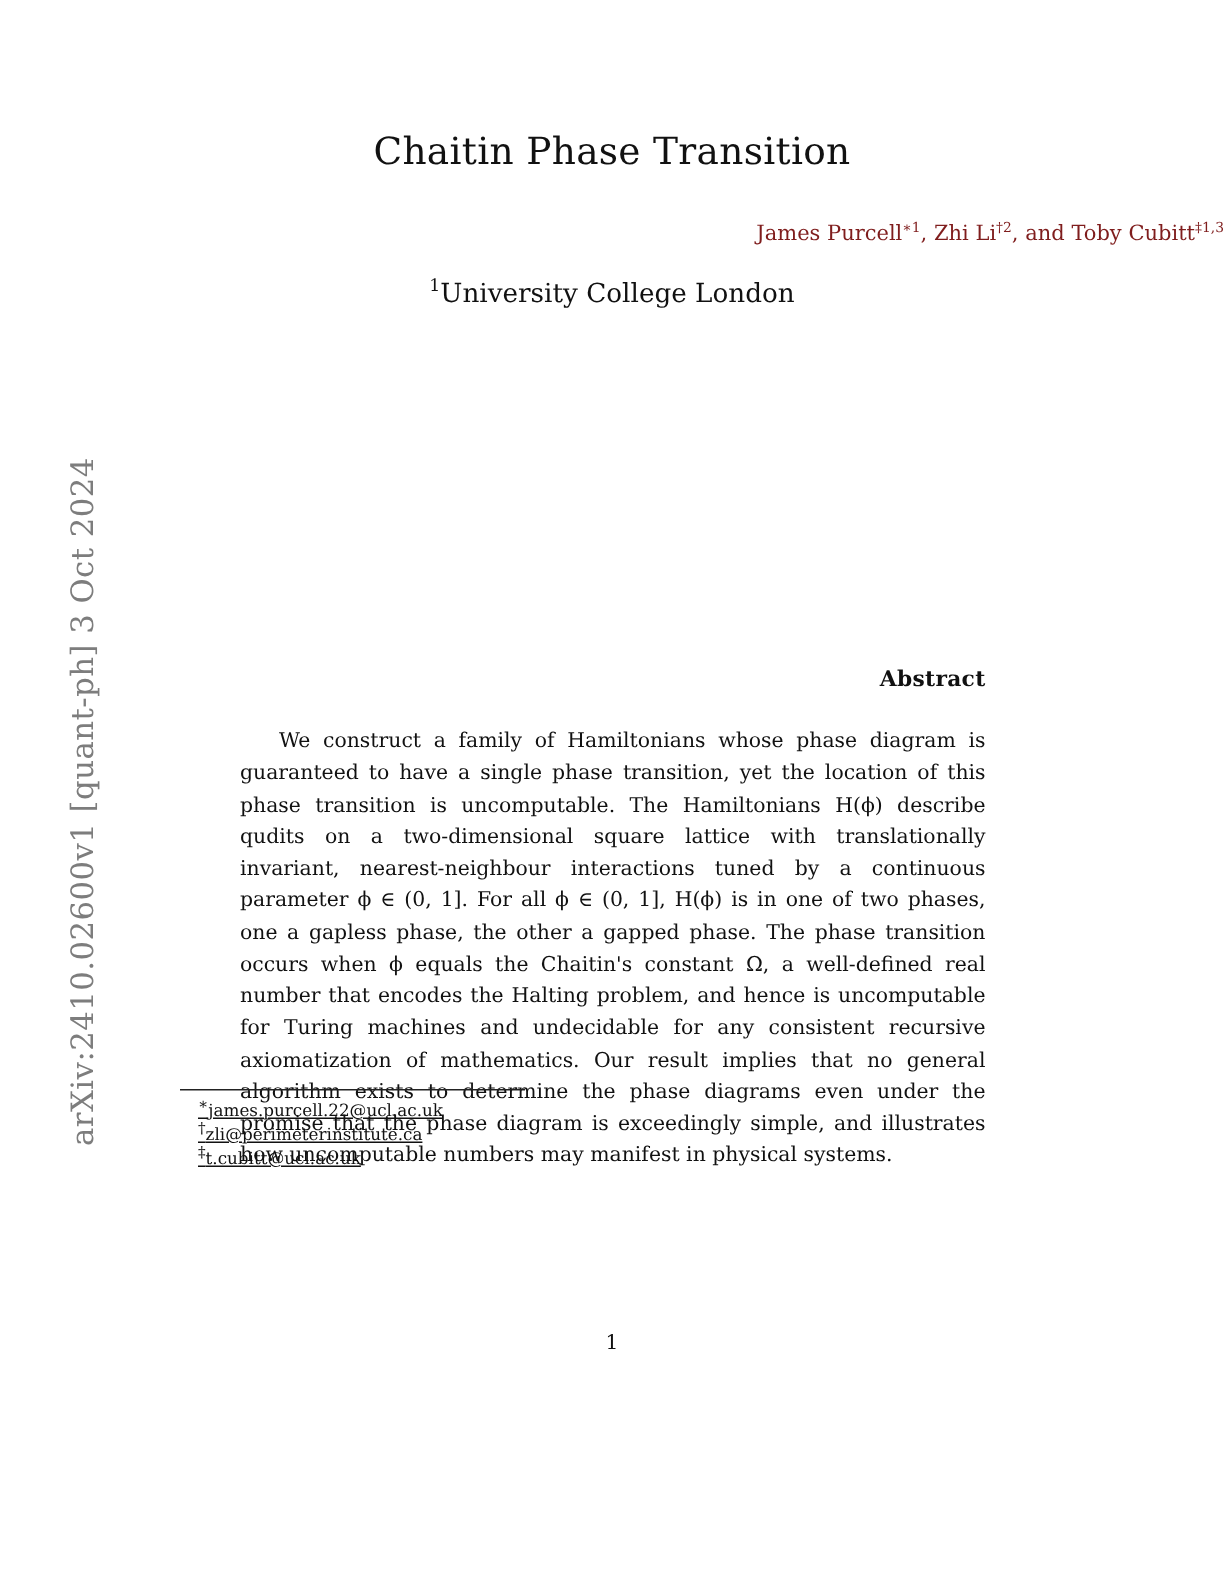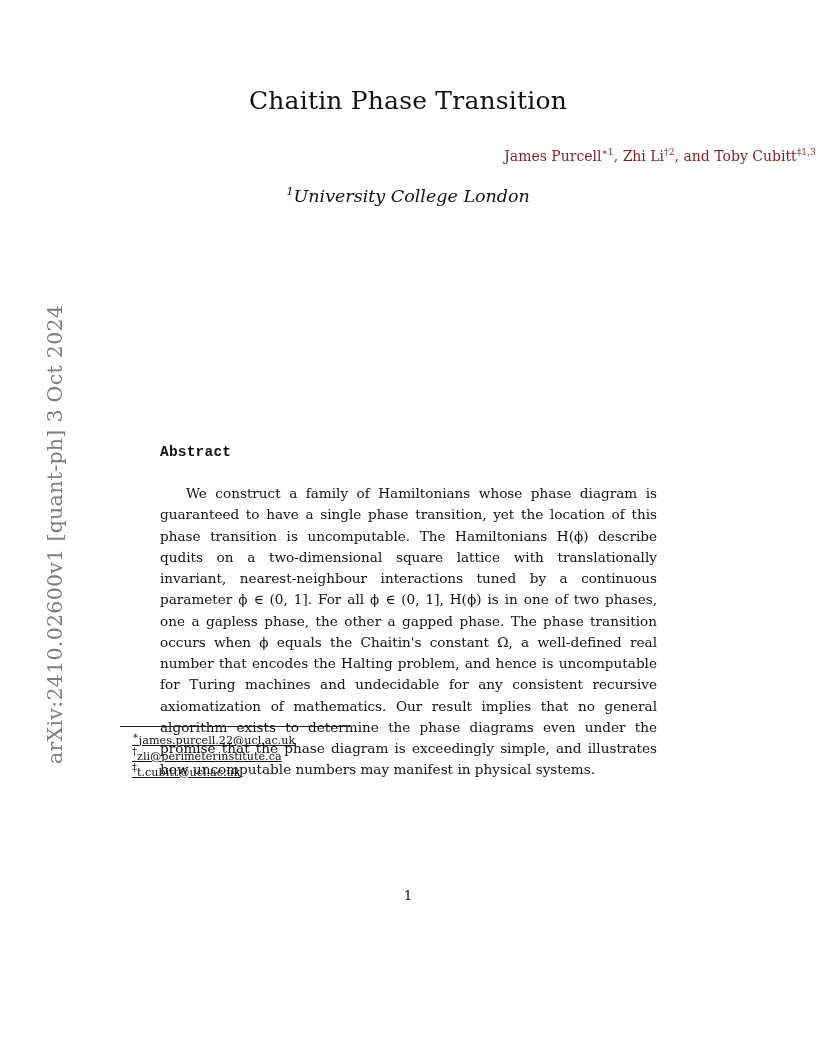--- a/index.html
+++ b/index.html
@@ -73,45 +73,43 @@
     line-height: 0;
   }
 
   .affiliations {
     margin: 0;
     padding-top: 20px;
     text-align: center;
     font-size: 17.5px;
     line-height: 1.38;
     color: #111;
-    font-style: italic;
   }
 
   .affiliations div sup {
     font-size: 0.66em;
     vertical-align: super;
     line-height: 0;
   }
 
   
   #abstract-section {
     position: absolute;
     left: 160px;
     top: 444px;
     width: 497px;
   }
 
   #abstract-heading {
     margin: 0;
-    text-align: left;
+    text-align: right;
     font-weight: bold;
     font-size: 14.5px;
     letter-spacing: 0.2px;
     color: #111;
-    font-family: Liberation Mono, monospace;
   }
 
   #abstract-body {
     margin: 0;
     padding-top: 23px;
     text-align: justify;
     text-justify: inter-word;
     font-size: 13.6px;
     line-height: 1.565;
     text-indent: 26px;

